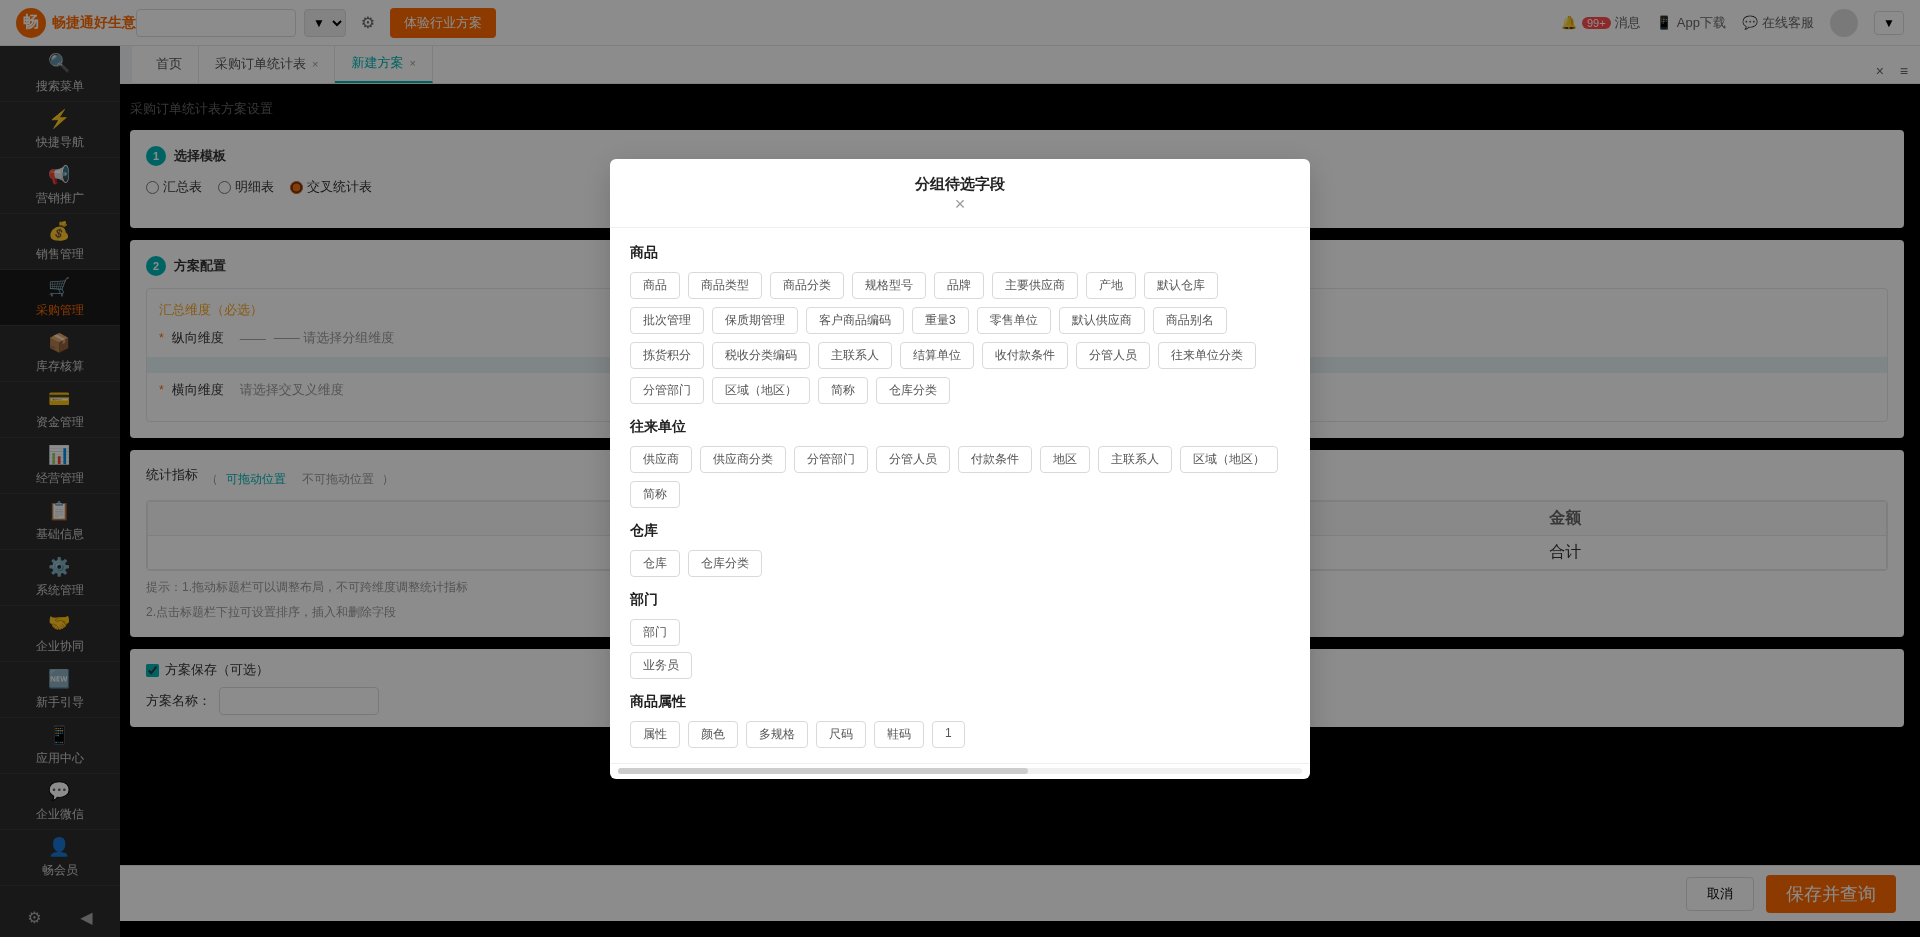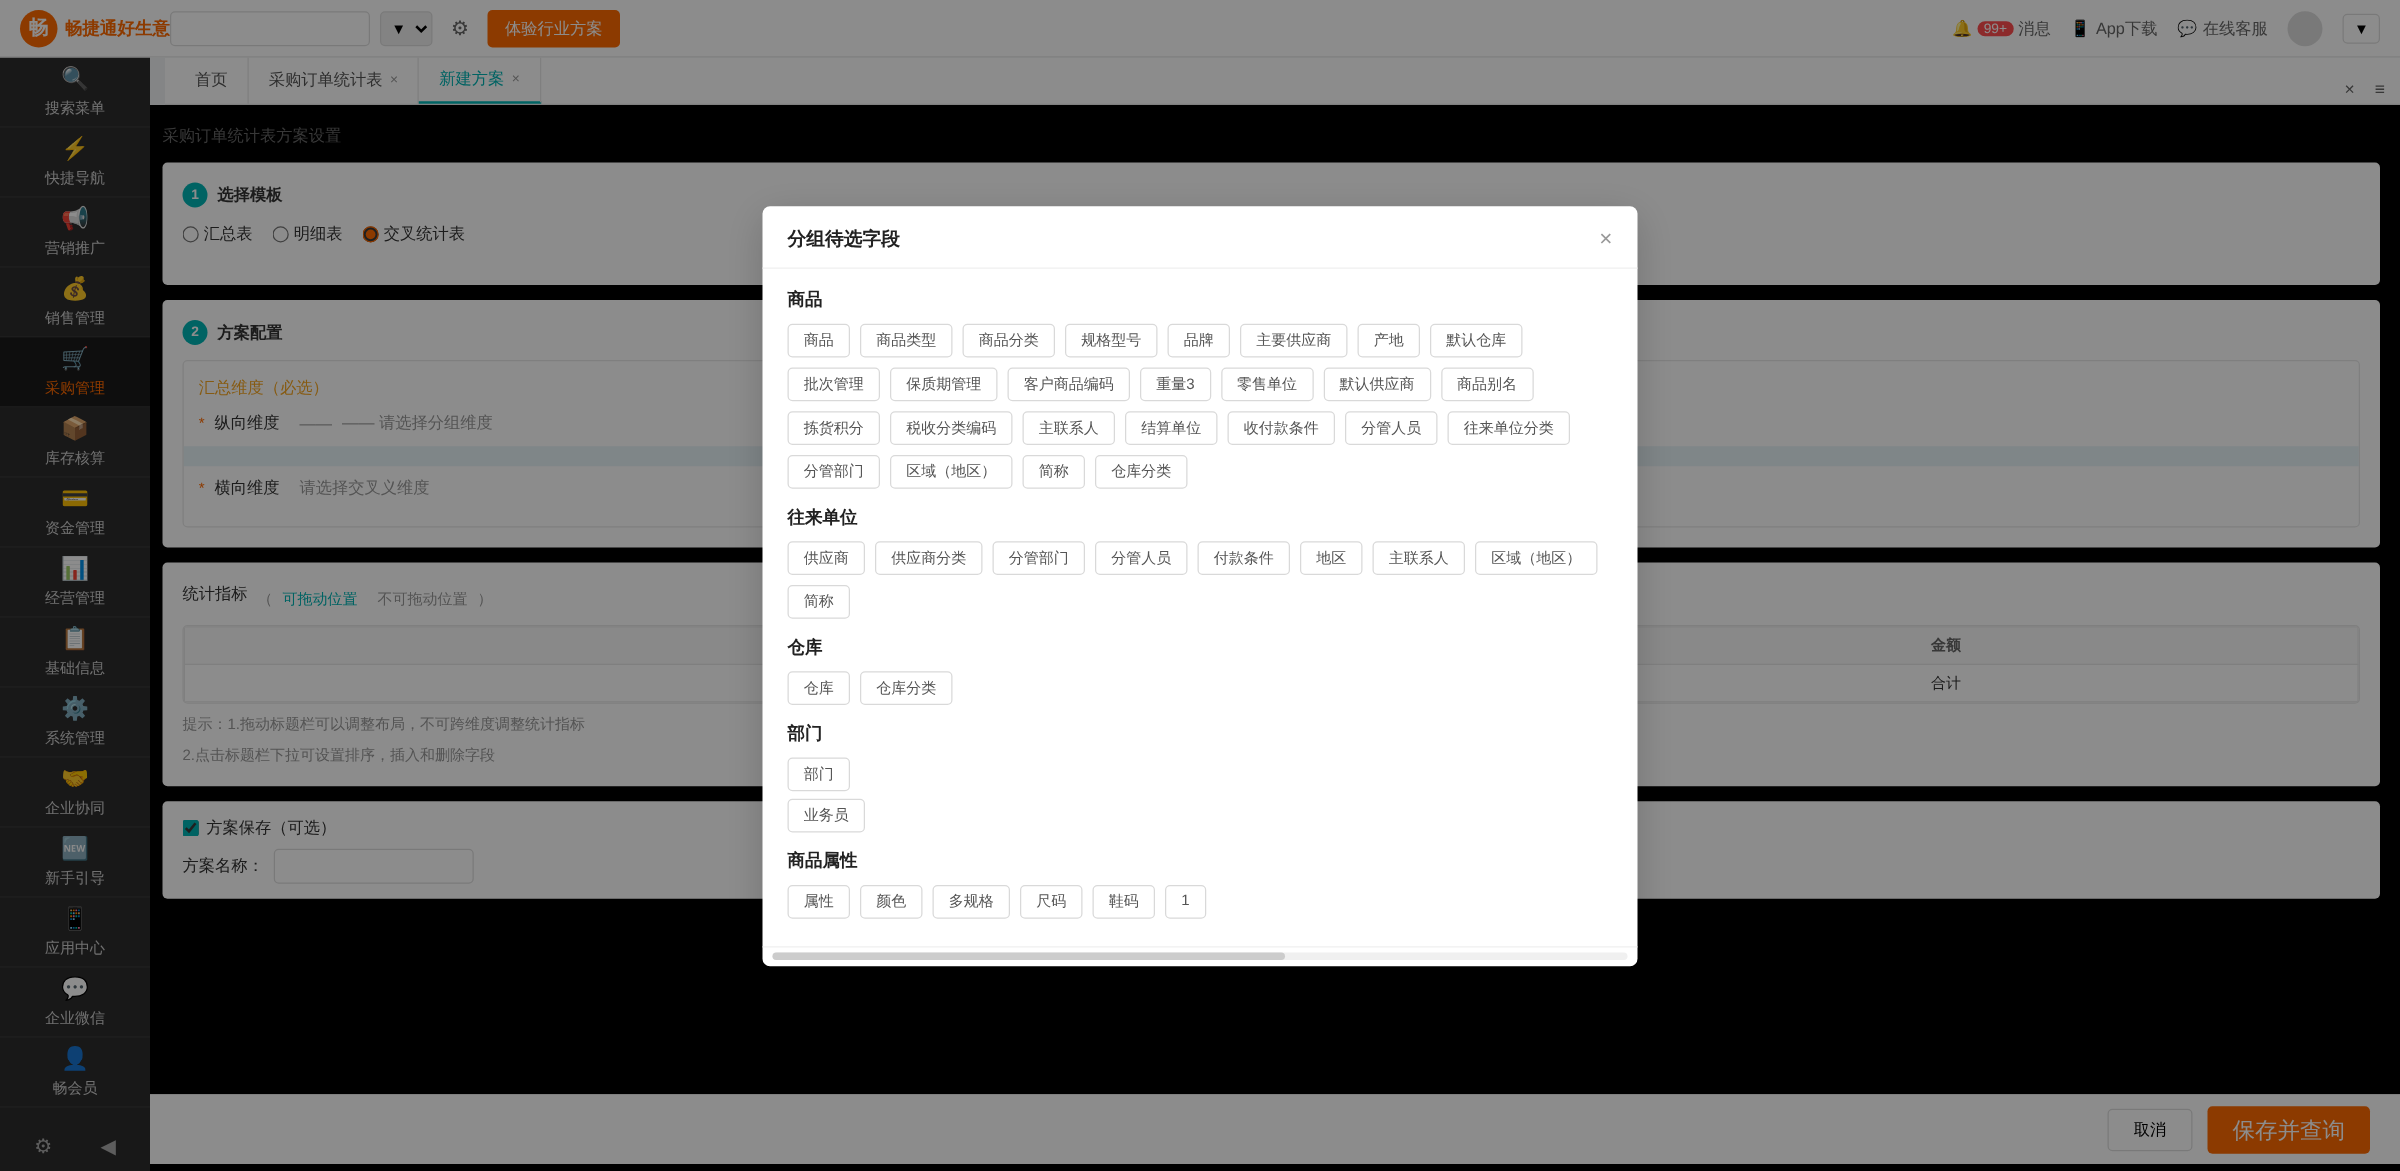--- a/index.html
+++ b/index.html
@@ -282,21 +282,21 @@
       overflow: hidden;
       width: 100%;
     }
     .indicator-table table {
       width: 100%;
       border-collapse: collapse;
     }
     .indicator-table th, .indicator-table td {
       border: 1px solid #e8e8e8;
       padding: 6px 12px;
-      font-size: 12px;
+      font-size: 16px;
       text-align: center;
     }
     .indicator-table th {
       background: #fafafa;
       color: #666;
     }
     .draggable-zone {
       display: inline-flex;
       gap: 4px;
       align-items: center;
@@ -326,21 +326,21 @@
       background: none;
       border: none;
       color: #aaa;
       font-size: 16px;
       cursor: pointer;
     }
 
     
     .action-footer {
       position: fixed;
-      bottom: 6px;
+      bottom: 16px;
       left: 120px;
       right: 0;
       height: 56px;
       background: #fff;
       border-top: 1px solid #e8e8e8;
       display: flex;
       align-items: center;
       justify-content: flex-end;
       padding: 0 24px;
       gap: 12px;
@@ -382,20 +382,21 @@
       display: flex;
       flex-direction: column;
       box-shadow: 0 8px 32px rgba(0,0,0,0.18);
     }
     .modal-header {
       display: flex;
       align-items: center;
       justify-content: space-between;
       padding: 16px 20px 12px;
       border-bottom: 1px solid #f0f0f0;
+      flex-direction: column;
     }
     .modal-title {
       font-size: 15px;
       font-weight: bold;
       color: #222;
     }
     .modal-close {
       background: none;
       border: none;
       font-size: 18px;

